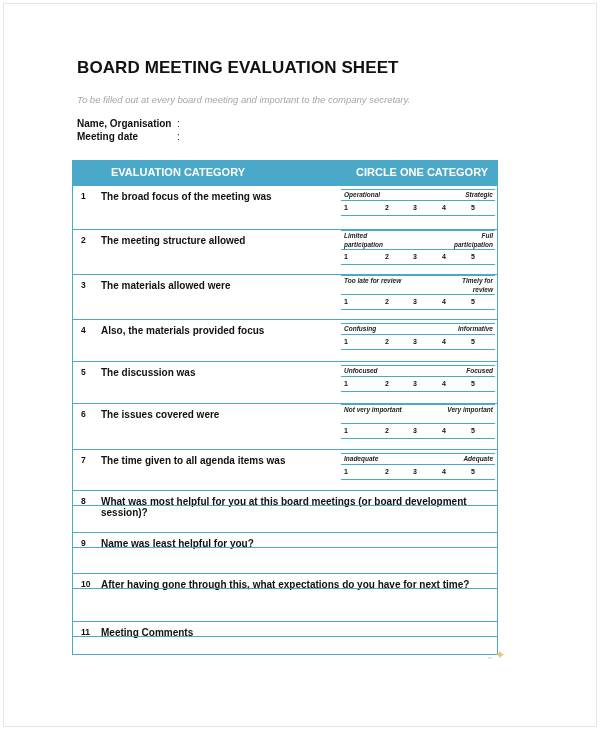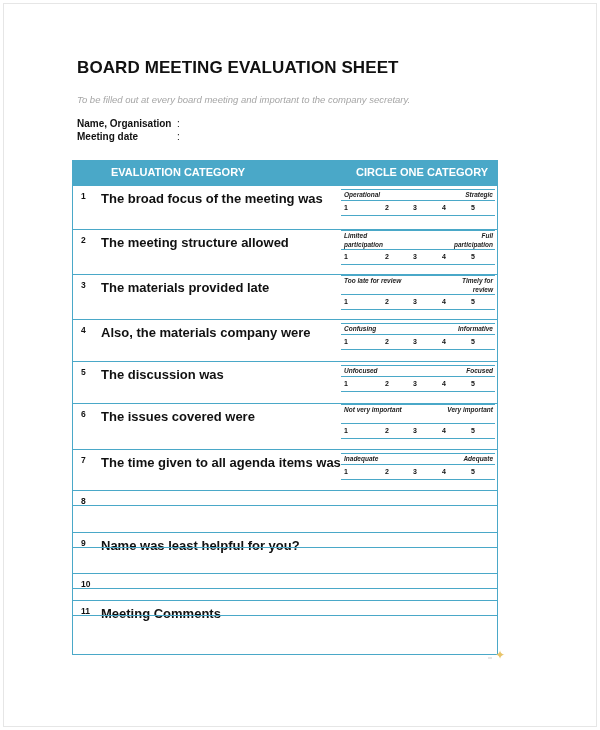--- a/index.html
+++ b/index.html
@@ -13,21 +13,21 @@
     .meta-1 { top: 118px; }
     .meta-2 { top: 131px; }
 
     .table { position: absolute; left: 72px; top: 160px; width: 426px; height: 495px; border: 1px solid #4aa8c8; }
     .thead { position: absolute; left: 0; top: 0; width: 100%; height: 25px; background: #4aa8c8; color: #fff; font-weight: bold; font-size: 11px; }
     .thead .h1 { position: absolute; left: 30px; top: 5px; padding-left: 8px; }
     .thead .h2 { position: absolute; left: 283px; top: 5px; }
 
     .row { position: absolute; left: 0; width: 100%; border-top: 1px solid #4aa8c8; }
     .row .num { position: absolute; left: 8px; top: 5px; font-size: 8.5px; font-weight: bold; }
-    .row .q { position: absolute; left: 28px; top: 5px; font-size: 13px; font-weight: bold; }
+    .row .q { position: absolute; left: 28px; top: 5px; font-size: 10px; font-weight: bold; }
     .scale { position: absolute; left: 268px; width: 154px; }
     .scale .lbl-line { position: relative; height: 20px; border-top: 1px solid #4aa8c8; border-bottom: 1px solid #4aa8c8; }
     .scale .lo, .scale .hi { position: absolute; font-size: 6.5px; font-style: italic; font-weight: bold; line-height: 8.5px; color: #222; }
     .scale .lo { left: 3px; top: 1px; }
     .scale .hi { right: 2px; top: 1px; text-align: right; }
     .scale .nums { position: relative; height: 15px; border-bottom: 1px solid #4aa8c8; font-size: 7px; font-weight: bold; }
     .scale .nums span { position: absolute; top: 3px; }
     .scale.single .lbl-line { height: 12px; }
     .answer-line { position: absolute; left: 0; width: 100%; border-top: 1px solid #4aa8c8; }
     .star { position: absolute; left: 495px; top: 648px; font-size: 12px; color: #e8c46a; }
@@ -86,38 +86,38 @@
             <span style="left:3px">1</span>
             <span style="left:44px">2</span>
             <span style="left:72px">3</span>
             <span style="left:101px">4</span>
             <span style="left:130px">5</span>
           </div>
     </div>
       </div>
       <div class="row" style="top: 113px; height: 45px;">
     <span class="num">3</span>
-    <span class="q">The materials provided late</span>
+    <span class="q">The materials allowed were</span>
     <div class="scale " style="top:0px">
       <div class="lbl-line">
         <span class="lo" style="max-width:58px">Too late for review</span>
         <span class="hi" style="max-width:48px">Timely for review</span>
       </div>
       <div class="nums">
             <span style="left:3px">1</span>
             <span style="left:44px">2</span>
             <span style="left:72px">3</span>
             <span style="left:101px">4</span>
             <span style="left:130px">5</span>
           </div>
     </div>
       </div>
       <div class="row" style="top: 158px; height: 42px;">
     <span class="num">4</span>
-    <span class="q">Also, the materials company were</span>
+    <span class="q">Also, the materials provided focus</span>
     <div class="scale single" style="top:3px">
       <div class="lbl-line">
         <span class="lo" style="max-width:150px">Confusing</span>
         <span class="hi" style="max-width:150px">Informative</span>
       </div>
       <div class="nums">
             <span style="left:3px">1</span>
             <span style="left:44px">2</span>
             <span style="left:72px">3</span>
             <span style="left:101px">4</span>
@@ -173,32 +173,34 @@
             <span style="left:72px">3</span>
             <span style="left:101px">4</span>
             <span style="left:130px">5</span>
           </div>
     </div>
       </div>
     </div>
   <div id="open-rows">
       <div class="row" style="top: 329px; height: 42px;">
     <span class="num">8</span>
+    <span class="q">What was most helpful for you at this board meetings (or board development session)?</span>
     <div class="answer-line" style="top:14px;height:28px"></div>
       </div>
       <div class="row" style="top: 371px; height: 41px;">
     <span class="num">9</span>
     <span class="q">Name was least helpful for you?</span>
     <div class="answer-line" style="top:14px;height:27px"></div>
       </div>
       <div class="row" style="top: 412px; height: 40px;">
     <span class="num">10</span>
+    <span class="q">After having gone through this, what expectations do you have for next time?</span>
     <div class="answer-line" style="top:14px;height:26px"></div>
       </div>
-      <div class="row" style="top: 439px; height: 43px;">
+      <div class="row" style="top: 460px; height: 43px;">
     <span class="num">11</span>
     <span class="q">Meeting Comments</span>
     <div class="answer-line" style="top:14px;height:29px"></div>
       </div>
     </div>
 </div>
 
 <div class="star">✦</div>
 <div class="star-dot"></div>
 

